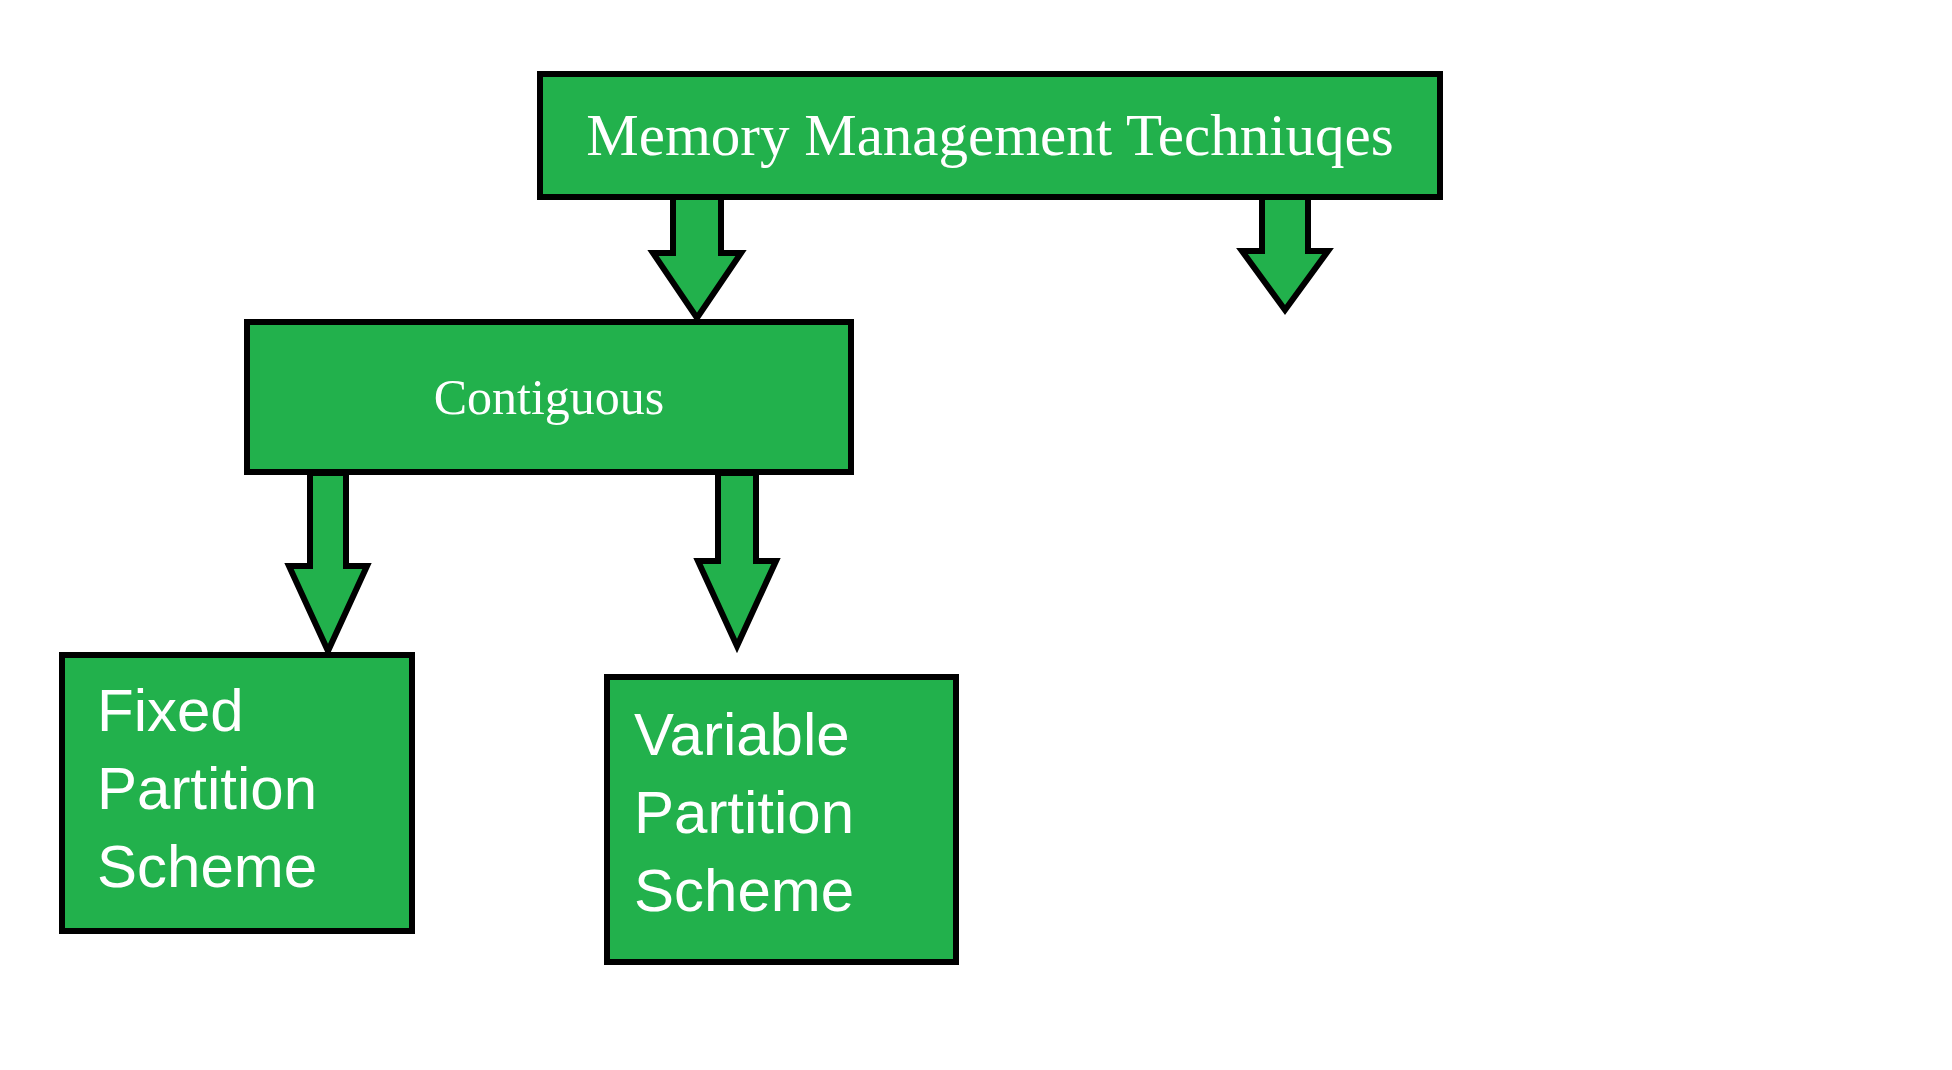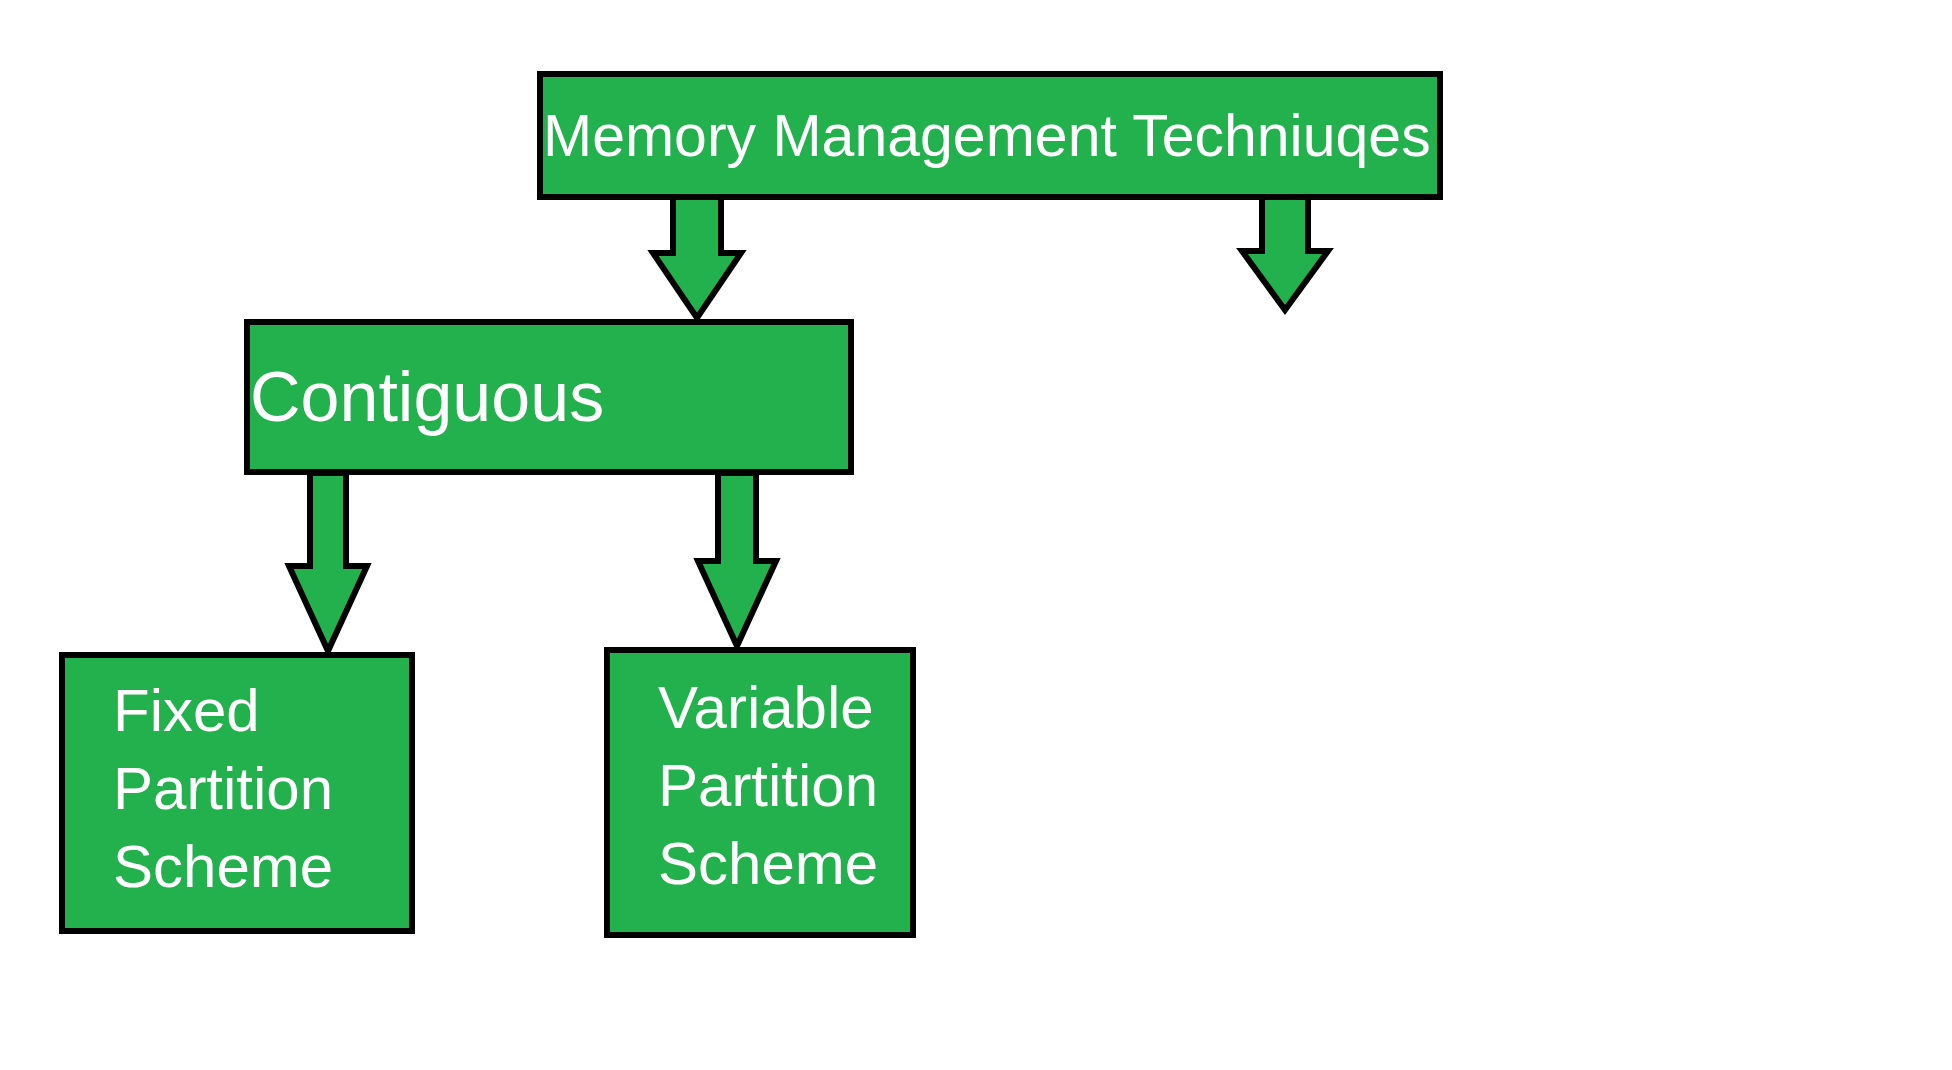--- a/index.html
+++ b/index.html
@@ -18,50 +18,51 @@
   .node {
     position: absolute;
     box-sizing: border-box;
     background: #22b14c;
     border: 6px solid #000000;
     color: #ffffff;
   }
   .node.center {
     display: flex;
     align-items: center;
-    justify-content: flex-start;
+    justify-content: center;
     white-space: nowrap;
+    font-family: Liberation Serif, serif;
   }
   #node-title {
     left: 537px; top: 71px;
     width: 906px; height: 129px;
     font-size: 59px;
   }
   #node-contiguous {
     left: 244px; top: 319px;
     width: 610px; height: 156px;
-    font-size: 70px;
+    font-size: 50px;
   }
   #node-noncontiguous {
     left: 1114px; top: 312px;
     width: 596px; height: 165px;
     font-size: 62px;
   }
   #node-fixed {
     left: 59px; top: 652px;
     width: 356px; height: 282px;
     font-size: 60px;
-    padding: 14px 0 0 48px;
+    padding: 14px 0 0 32px;
     line-height: 78px;
   }
   #node-variable {
-    left: 604px; top: 647px;
-    width: 312px; height: 291px;
+    left: 604px; top: 674px;
+    width: 355px; height: 291px;
     font-size: 60px;
-    padding: 16px 0 0 48px;
+    padding: 16px 0 0 24px;
     line-height: 78px;
   }
   .node .line { display: block; }
   #arrow-layer {
     position: absolute;
     left: 0; top: 0;
     width: 1952px; height: 1070px;
     pointer-events: none;
   }
   #arrow-layer polygon {

